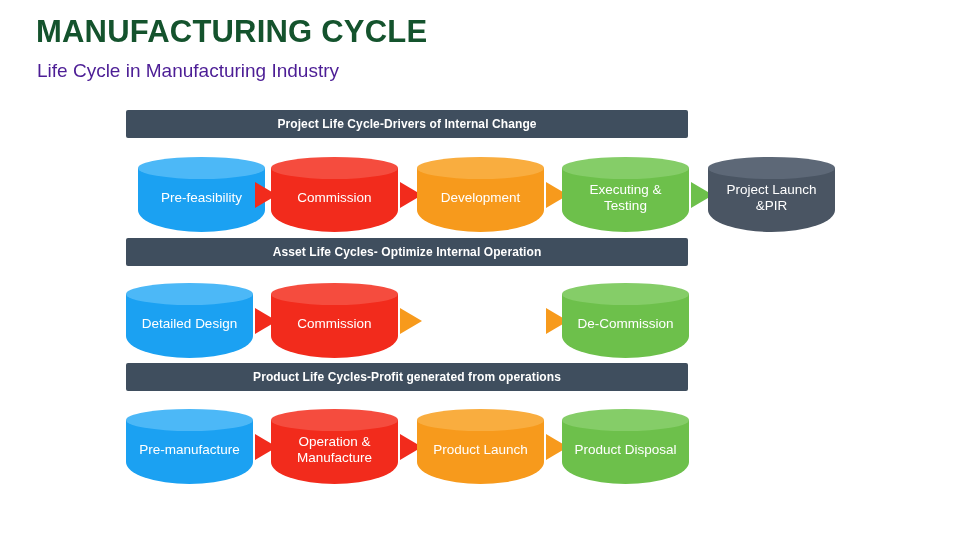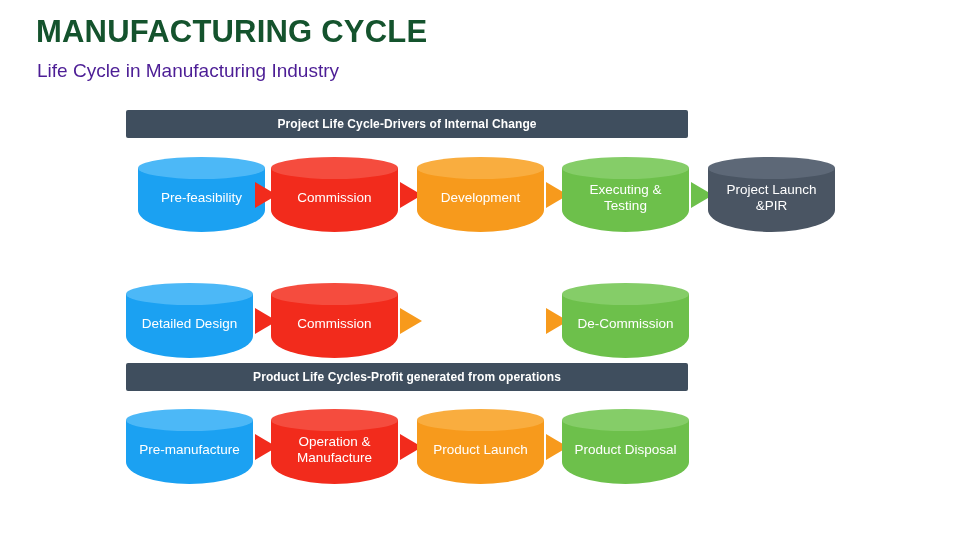--- a/index.html
+++ b/index.html
@@ -122,20 +122,21 @@
     <div class="label">Executing &amp; Testing</div>
   </div>
   <div class="arrow a-green" style="left:691px;top:182px;"></div>
 
   <div class="cyl c-dark" style="left:708px;top:157px;width:127px;height:75px;">
     <div class="body"></div>
     <div class="top"></div>
     <div class="label">Project Launch &amp;PIR</div>
   </div>
 
+  <div class="bar" style="left:126px;top:238px;width:562px;">Asset Life Cycles- Optimize Internal Operation</div>
 
   <div class="cyl c-blue" style="left:126px;top:283px;width:127px;height:75px;">
     <div class="body"></div>
     <div class="top"></div>
     <div class="label">Detailed Design</div>
   </div>
   <div class="arrow a-red" style="left:255px;top:308px;"></div>
 
   <div class="cyl c-red" style="left:271px;top:283px;width:127px;height:75px;">
     <div class="body"></div>

